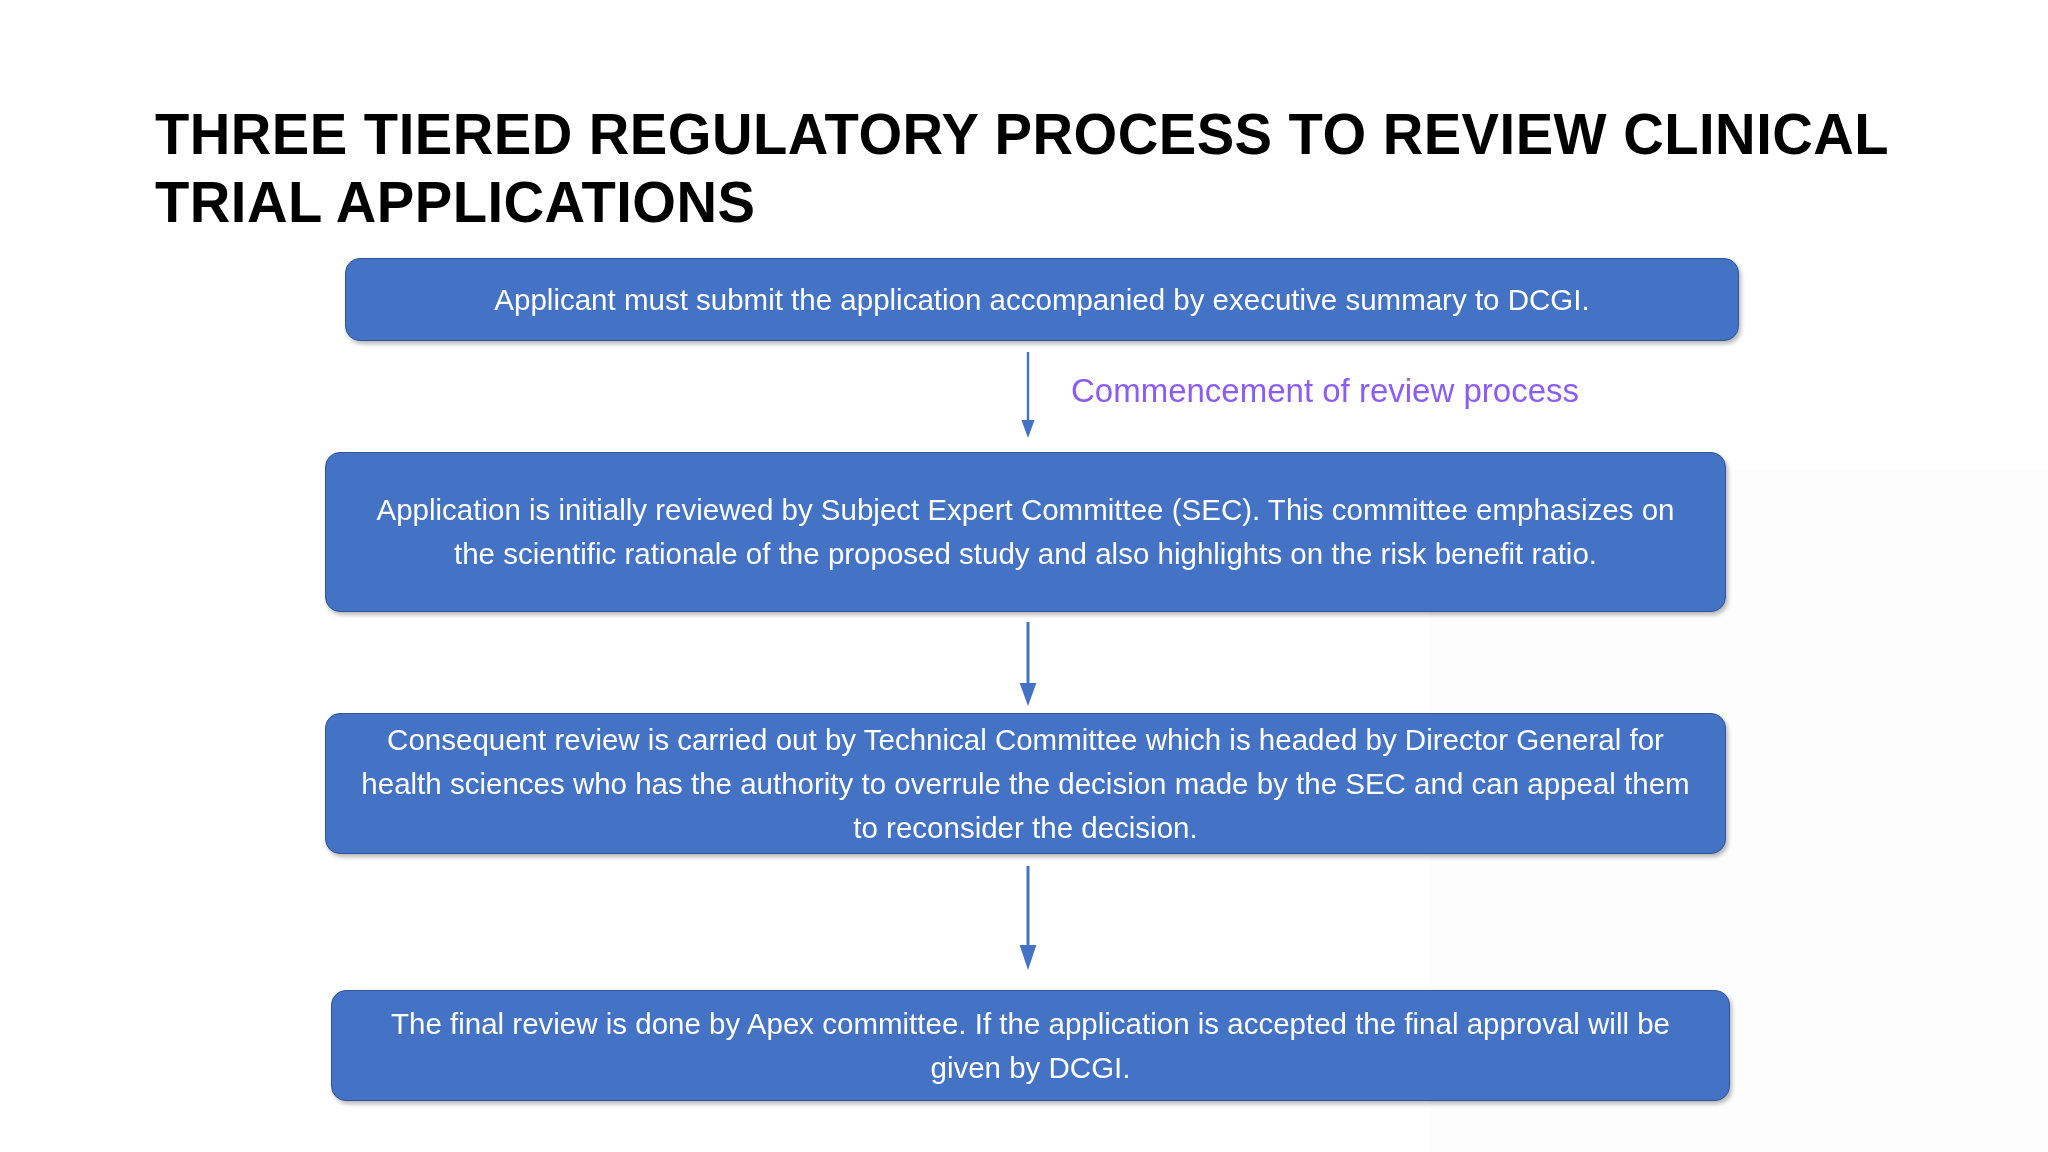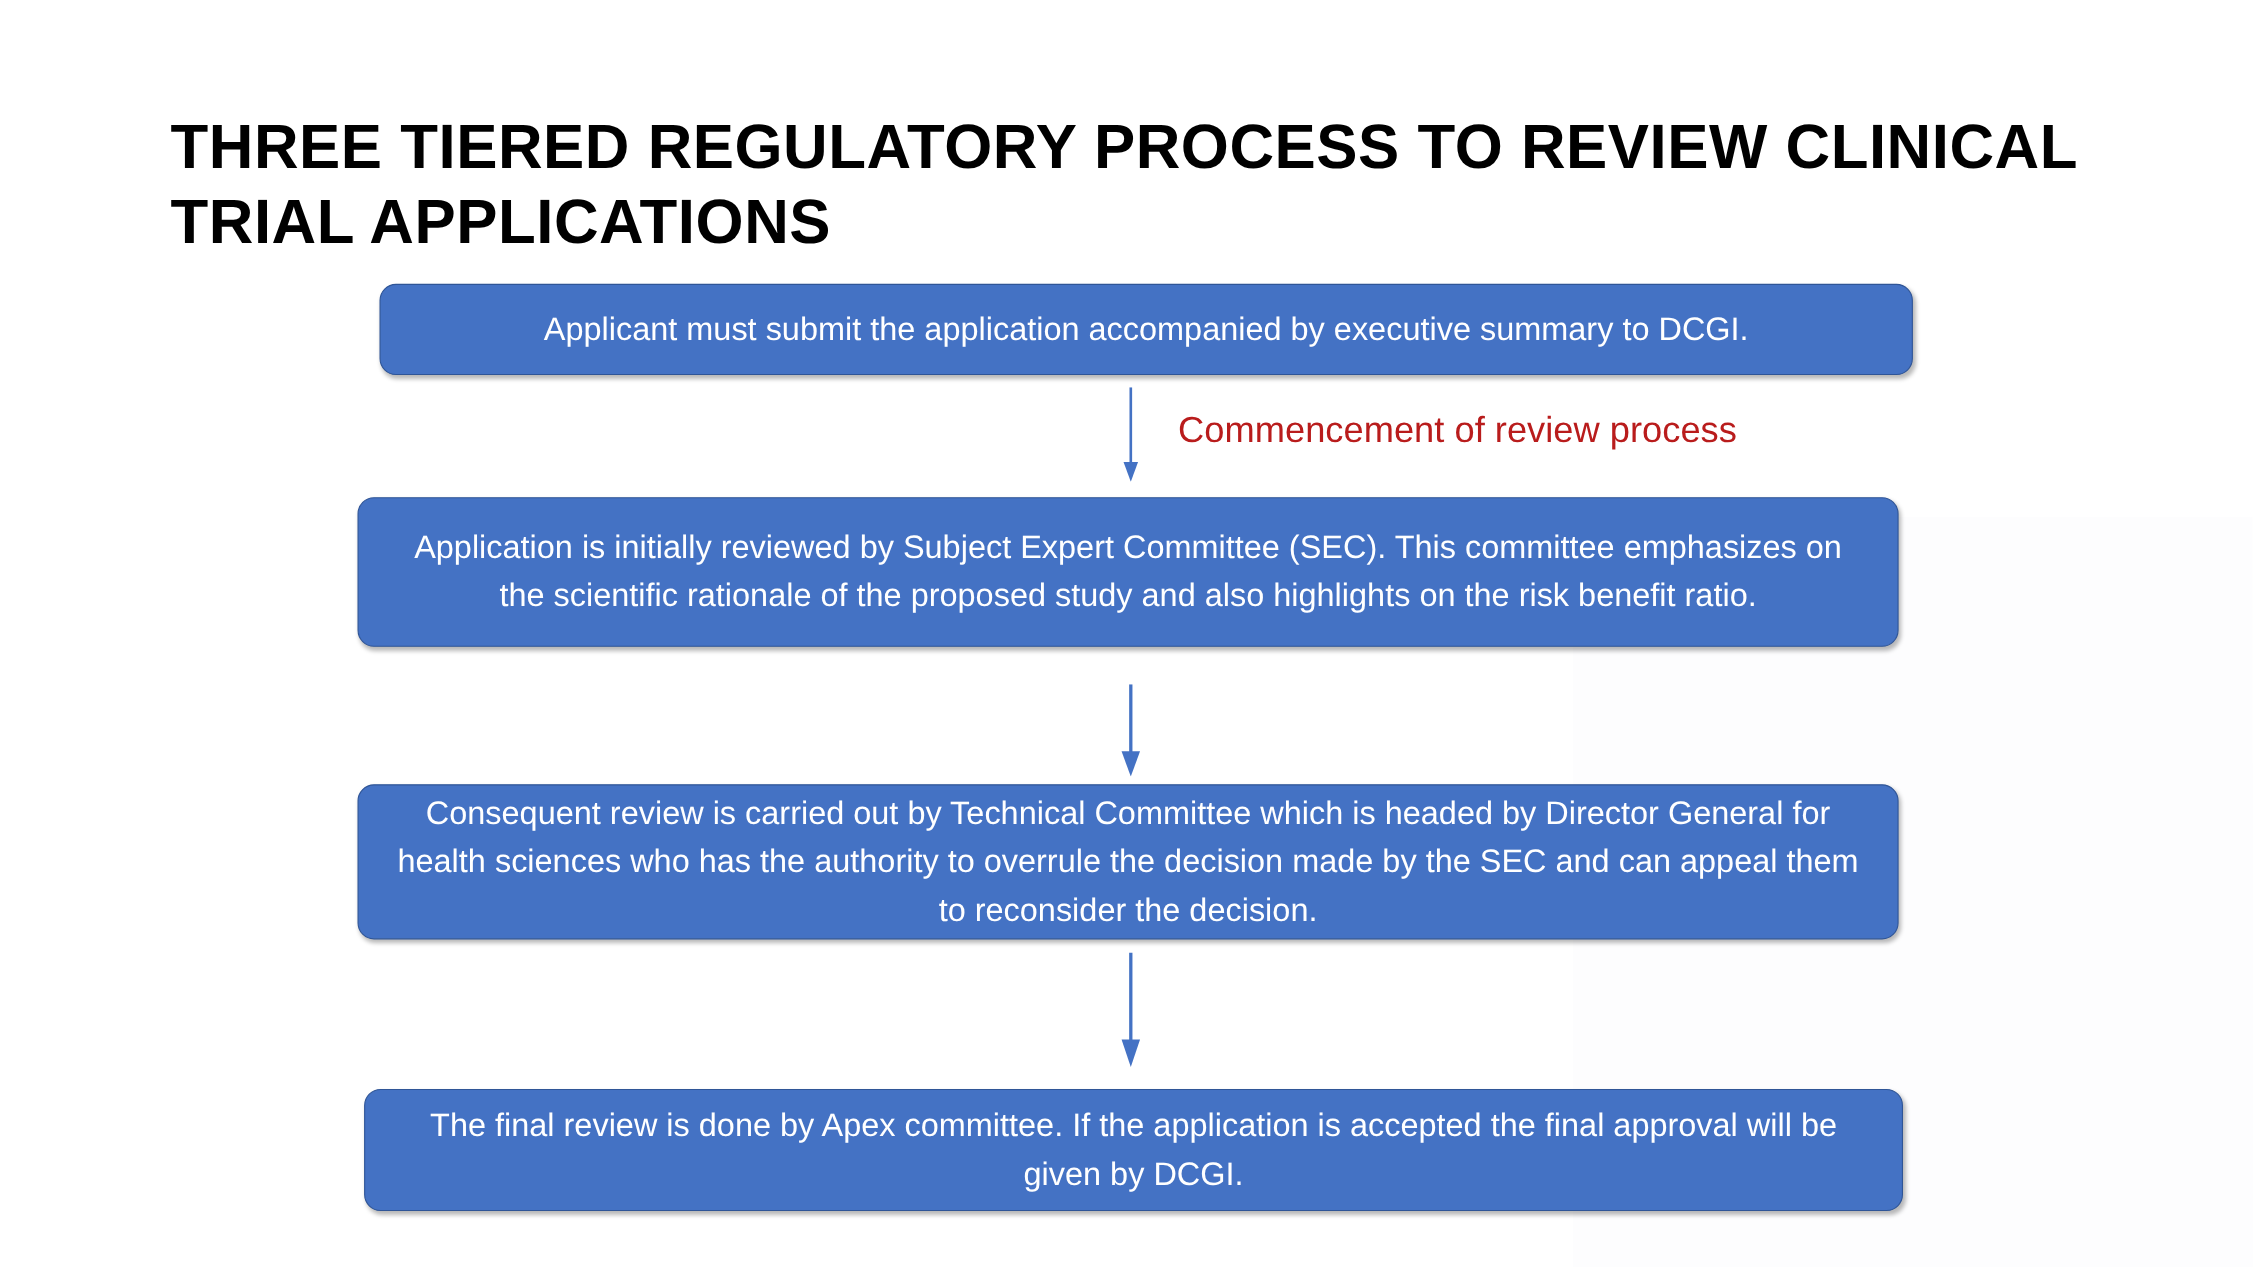--- a/index.html
+++ b/index.html
@@ -69,42 +69,42 @@
     font-weight: 400;
     padding: 4px 26px;
   }
 
   .pbox .ptext {
     display: block;
     width: 100%;
   }
 
   #box-1 { left: 345px;  top: 258px;  width: 1394px; height: 83px;  }
-  #box-2 { left: 325px;  top: 452px;  width: 1401px; height: 136px; }
+  #box-2 { left: 325px;  top: 452px;  width: 1401px; height: 160px; }
   #box-3 { left: 325px;  top: 713px;  width: 1401px; height: 141px; }
   #box-4 { left: 292px;  top: 990px;  width: 1399px; height: 111px; margin-left: 39px; }
 
   
   .connector {
     position: absolute;
     left: 1015px;
     width: 26px;
   }
   #connector-1 { top: 352px; height: 86px; }
   #connector-2 { top: 622px; height: 84px; }
   #connector-3 { top: 866px; height: 104px; }
 
   .connector svg { display: block; width: 100%; height: 100%; }
 
   
   .connector-label {
     position: absolute;
     left: 1071px;
     top: 370px;
-    color: #b91c1c;
+    color: #8b5cf6;
     font-size: 33px;
     line-height: 42px;
     font-weight: 400;
     white-space: nowrap;
   }
 </style>
 </head>
 <body>
 
 <div id="slide">

